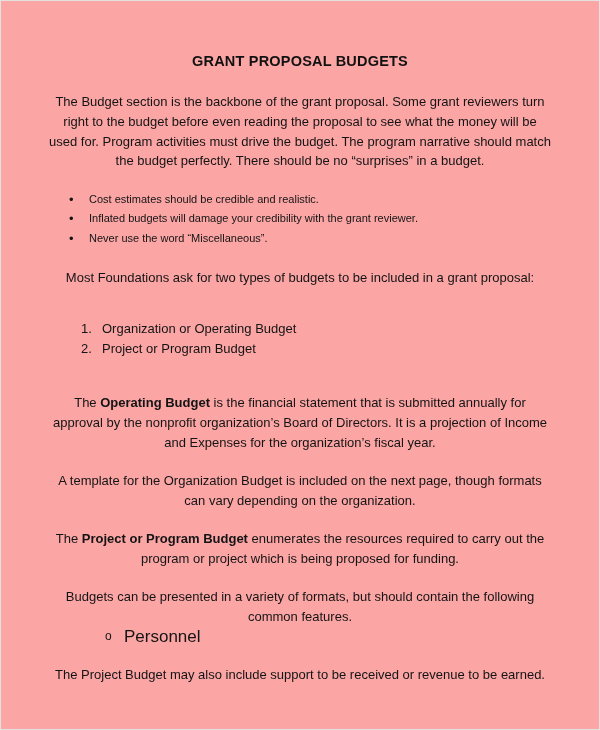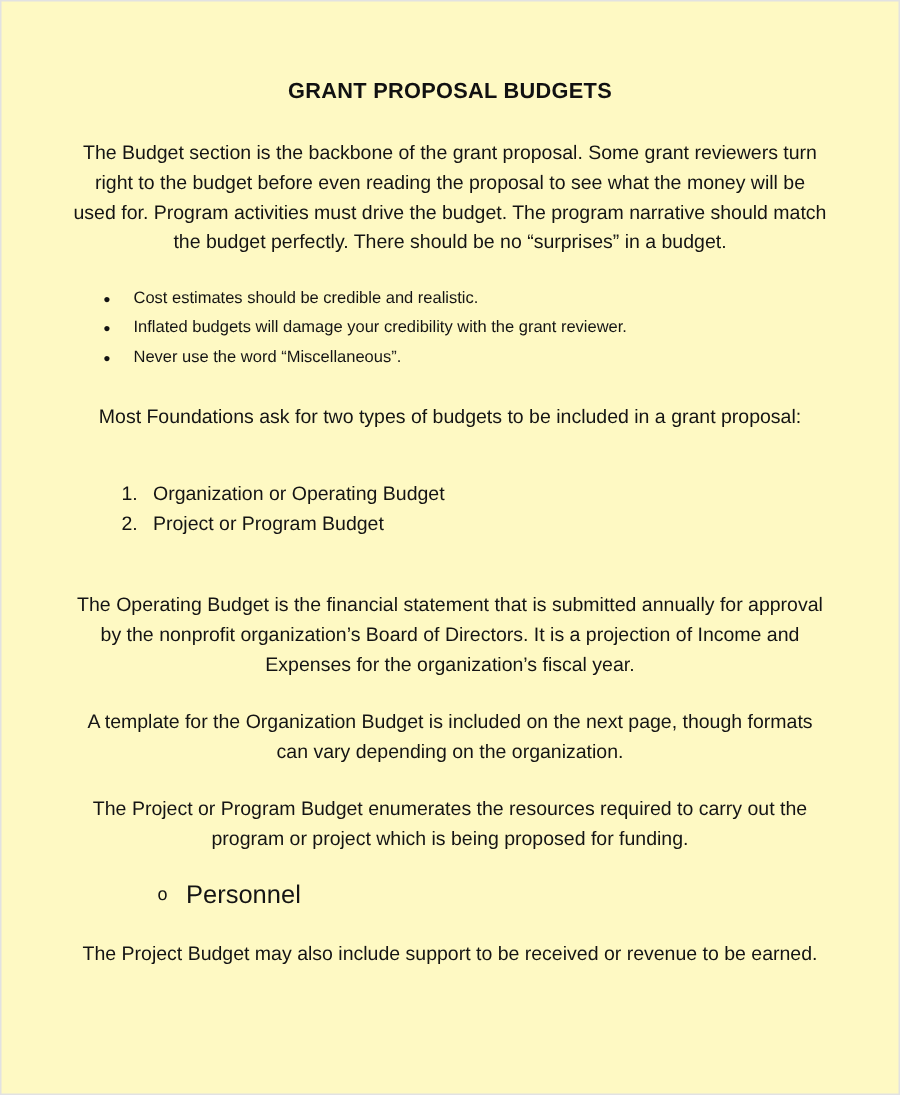--- a/index.html
+++ b/index.html
@@ -13,21 +13,21 @@
     height: 730px;
     overflow: hidden;
     font-family: "Liberation Sans", sans-serif;
   }
 
   .page {
     position: relative;
     box-sizing: border-box;
     width: 600px;
     height: 730px;
-    background: #fef9c3;
+    background: #fca5a5;
     border: 1px solid #e2e2e2;
     padding: 52px 47px 5px 47px;
   }
 
   .doc-title {
     text-align: center;
     font-size: 14.5px;
     font-weight: bold;
     color: #111111;
     letter-spacing: 0.2px;
@@ -107,21 +107,21 @@
   ul.subitems > li::before {
     content: "o";
     position: absolute;
     left: 57px;
     top: 0;
     font-size: 12px;
     line-height: 19.6px;
     color: #141414;
   }
 
-  .bold { font-weight: normal; }
+  .bold { font-weight: bold; }
 </style>
 </head>
 <body>
 
 <div class="page">
 
   <h1 class="doc-title">GRANT PROPOSAL BUDGETS</h1>
 
   <p class="body-text">The Budget section is the backbone of the grant proposal. Some grant reviewers turn right to the budget before even reading the proposal to see what the money will be used for. Program activities must drive the budget. The program narrative should match the budget perfectly. There should be no “surprises” in a budget.</p>
 
@@ -151,20 +151,21 @@
   <div class="gap-lg"></div>
 
   <p class="body-text">A template for the Organization Budget is included on the next page, though formats can vary depending on the organization.</p>
 
   <div class="gap-lg"></div>
 
   <p class="body-text"><span>The </span><span class="bold">Project or Program Budget</span><span> enumerates the resources required to carry out the program or project which is being proposed for funding.</span></p>
 
   <div class="gap-lg"></div>
 
+  <p class="body-text">Budgets can be presented in a variety of formats, but should contain the following common features.</p>
 
 
   <ul class="subitems">
     <li>Personnel</li>
   </ul>
 
   <div class="gap-lg"></div>
 
   <p class="body-text">The Project Budget may also include support to be received or revenue to be earned.</p>
 

